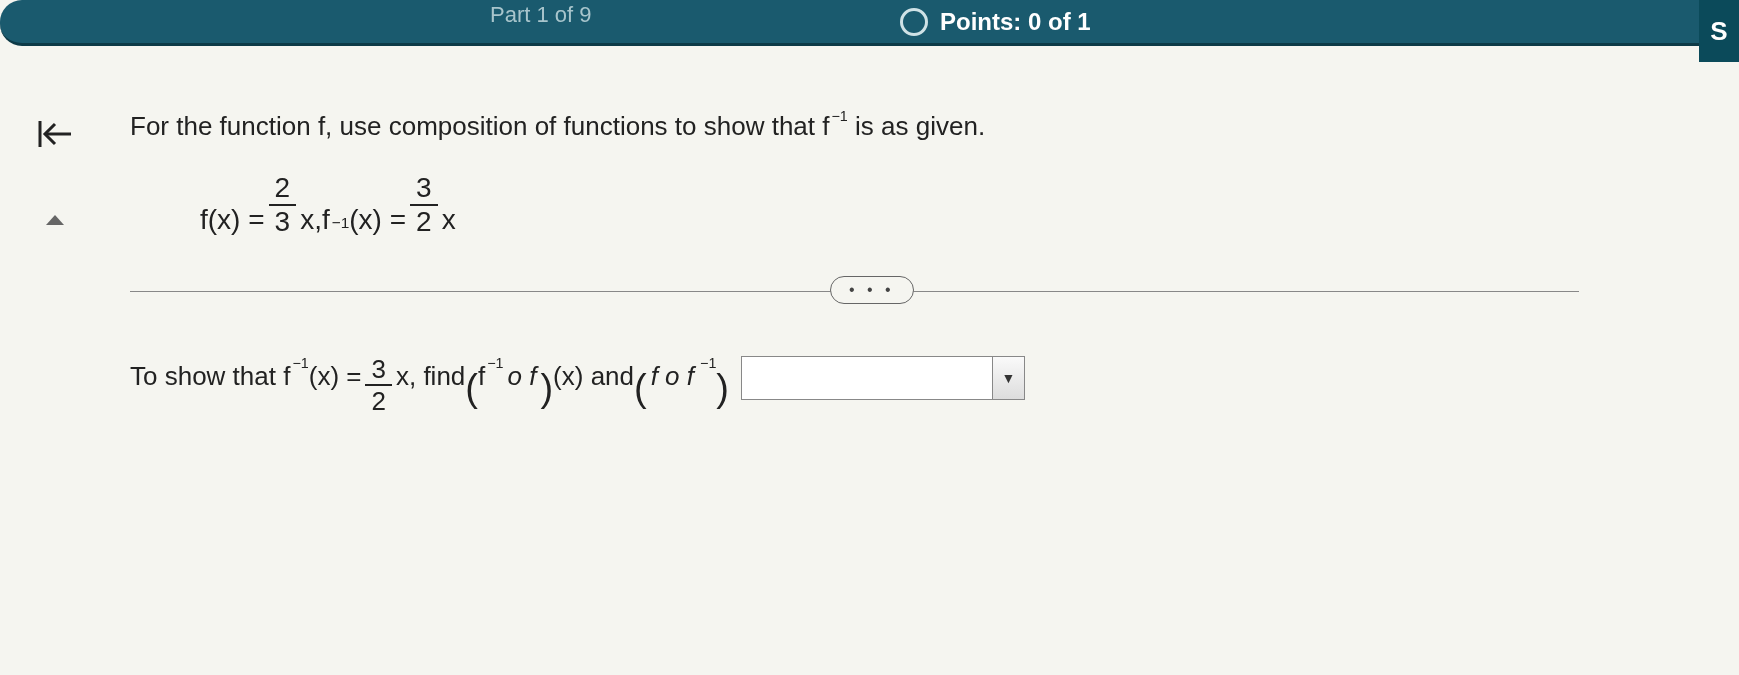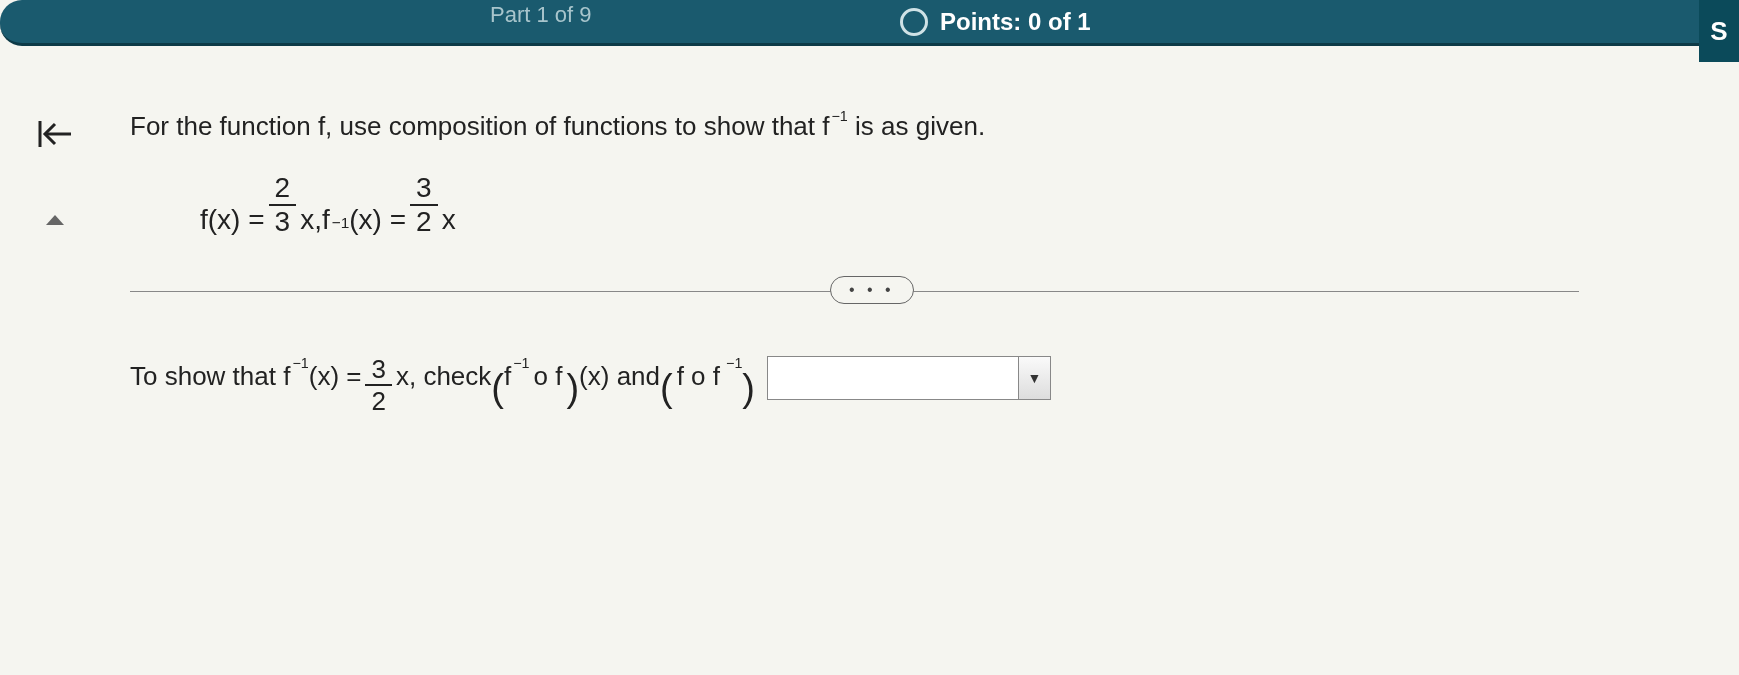--- a/index.html
+++ b/index.html
@@ -191,20 +191,21 @@
       border-left: 1px solid #888;
       display: flex;
       align-items: center;
       justify-content: center;
       cursor: pointer;
       font-size: 14px;
       color: #333;
     }
     .circ {
       margin: 0 4px;
+      font-style: italic;
     }
   </style>
 </head>
 <body>
 
 <div class="header">
   <div class="part-label">Part 1 of 9</div>
   <div class="points-wrap">
     <div class="points-icon"></div>
     <div class="points-text">Points: 0 of 1</div>
@@ -256,21 +257,21 @@
     </div>
 
     <div class="answer-line">
       <span>To show that f</span>
         <span class="sup-neg">−1</span>
         <span>(x) = </span>
       <span class="frac">
         <span class="num">3</span>
         <span class="den">2</span>
       </span>
-      <span>x, check </span>
+      <span>x, find </span>
       <span class="big-paren">(</span>
         <span>f</span>
         <span class="sup-neg">−1</span>
         <span class="circ">o f</span>
         <span class="big-paren">)</span>
         <span> (x) and </span>
       <span class="big-paren">(</span>
         <span class="circ">f o f</span>
         <span class="sup-neg">−1</span>
         <span class="big-paren">)</span>

